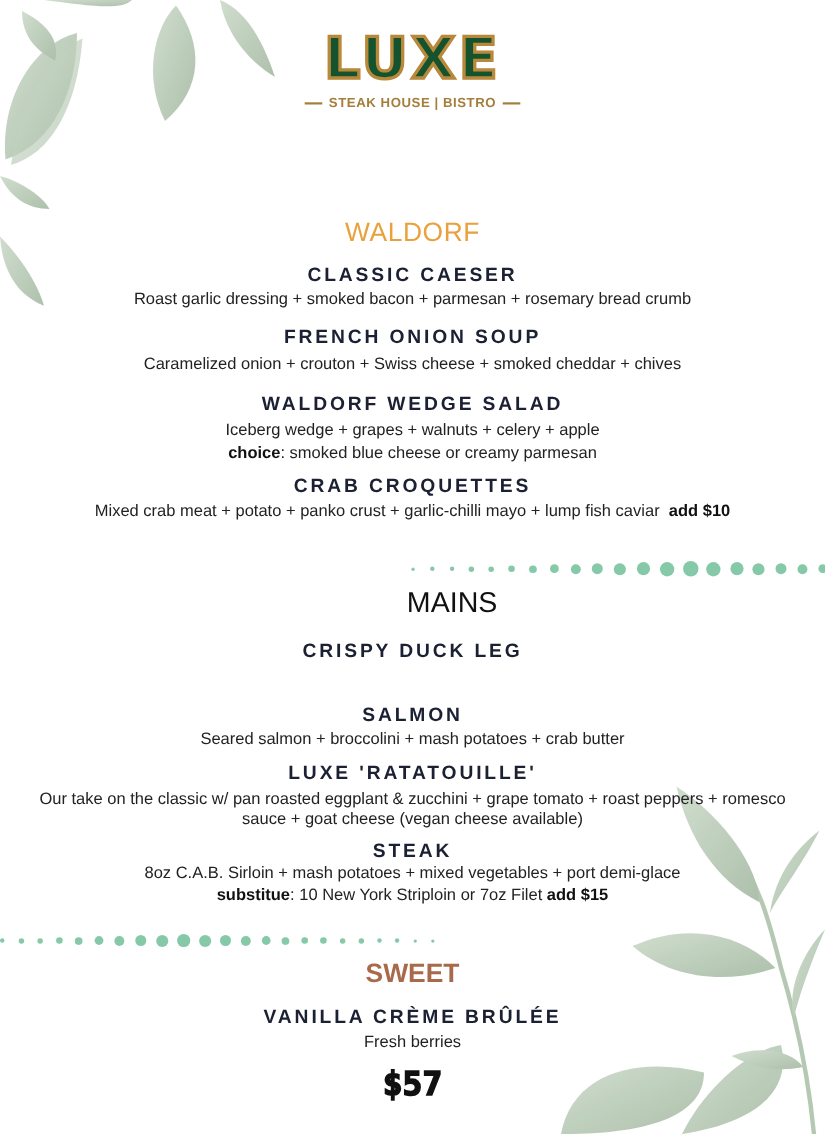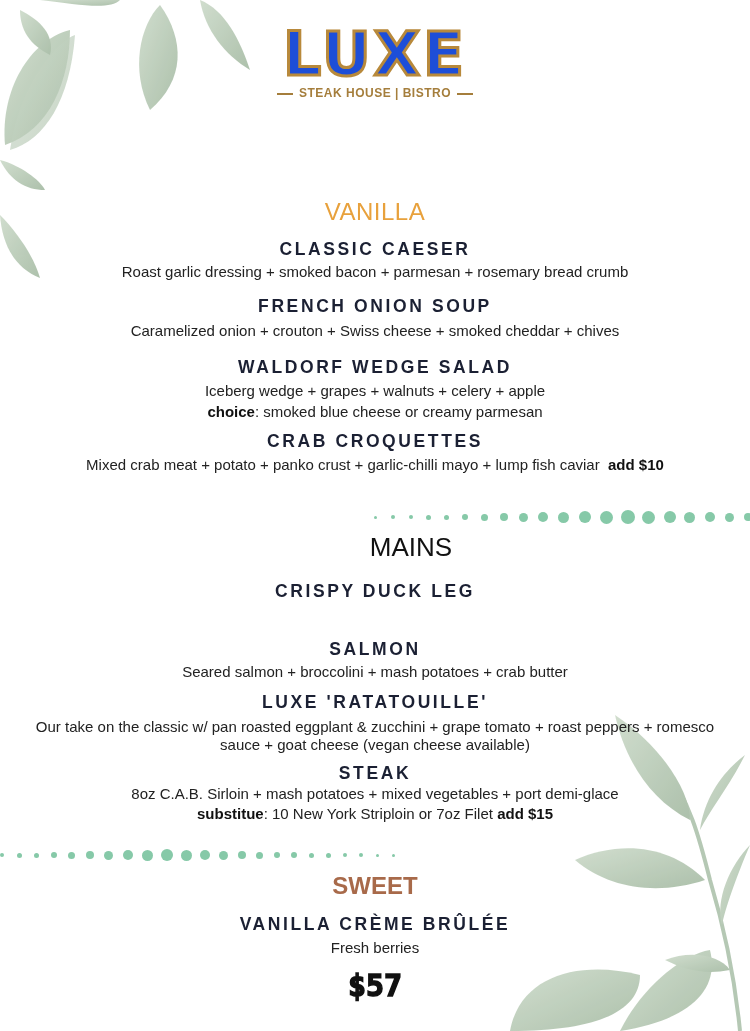--- a/index.html
+++ b/index.html
@@ -12,23 +12,23 @@
   }
   .page { position: relative; width: 750px; height: 1031px; }
   .leaves { position: absolute; inset: 0; pointer-events: none; z-index: 0; }
   .abs { position: absolute; left: 0; width: 750px; text-align: center; z-index: 1; }
 
   
   .logo-word {
     top: 26px;
     font-family: "DejaVu Sans", sans-serif;
     font-weight: bold;
-    font-size: 60px;
+    font-size: 52px;
     letter-spacing: 3px;
-    color: #1d4ed8;
+    color: #14532d;
     -webkit-text-stroke: 3px #b8893b;
     line-height: 56px;
   }
   .logo-sub {
     top: 86px;
     font-size: 12px; font-weight: bold; color: #a57e3c; letter-spacing: 0.5px;
   }
   .logo-sub .dash { display: inline-block; width: 16px; height: 1.5px; background: #a57e3c; vertical-align: middle; margin: 0 6px; }
 
   
@@ -111,21 +111,21 @@
       <path d="M665 960 C 690 950, 720 955, 730 970 C 705 975, 685 970, 665 960 Z"></path>
     </g>
   </svg>
 
   <div class="abs logo-word">LUXE</div>
   <div class="abs logo-sub">
     <span class="dash"></span><span>STEAK HOUSE | BISTRO</span><span class="dash"></span>
   </div>
 
 
-  <div class="abs section-starters">VANILLA</div>
+  <div class="abs section-starters">WALDORF</div>
 
   <div class="abs item-name" style="top:239px">CLASSIC CAESER</div>
   <div class="abs item-desc" style="top:262px">Roast garlic dressing + smoked bacon + parmesan + rosemary bread crumb</div>
 
   <div class="abs item-name" style="top:296px">FRENCH ONION SOUP</div>
   <div class="abs item-desc" style="top:321px">Caramelized onion + crouton + Swiss cheese + smoked cheddar + chives</div>
 
   <div class="abs item-name" style="top:357px">WALDORF WEDGE SALAD</div>
   <div class="abs item-desc" style="top:381px">Iceberg wedge + grapes + walnuts + celery + apple</div>
   <div class="abs item-desc" style="top:402px"><b>choice</b><span>: smoked blue cheese or creamy parmesan</span></div>

